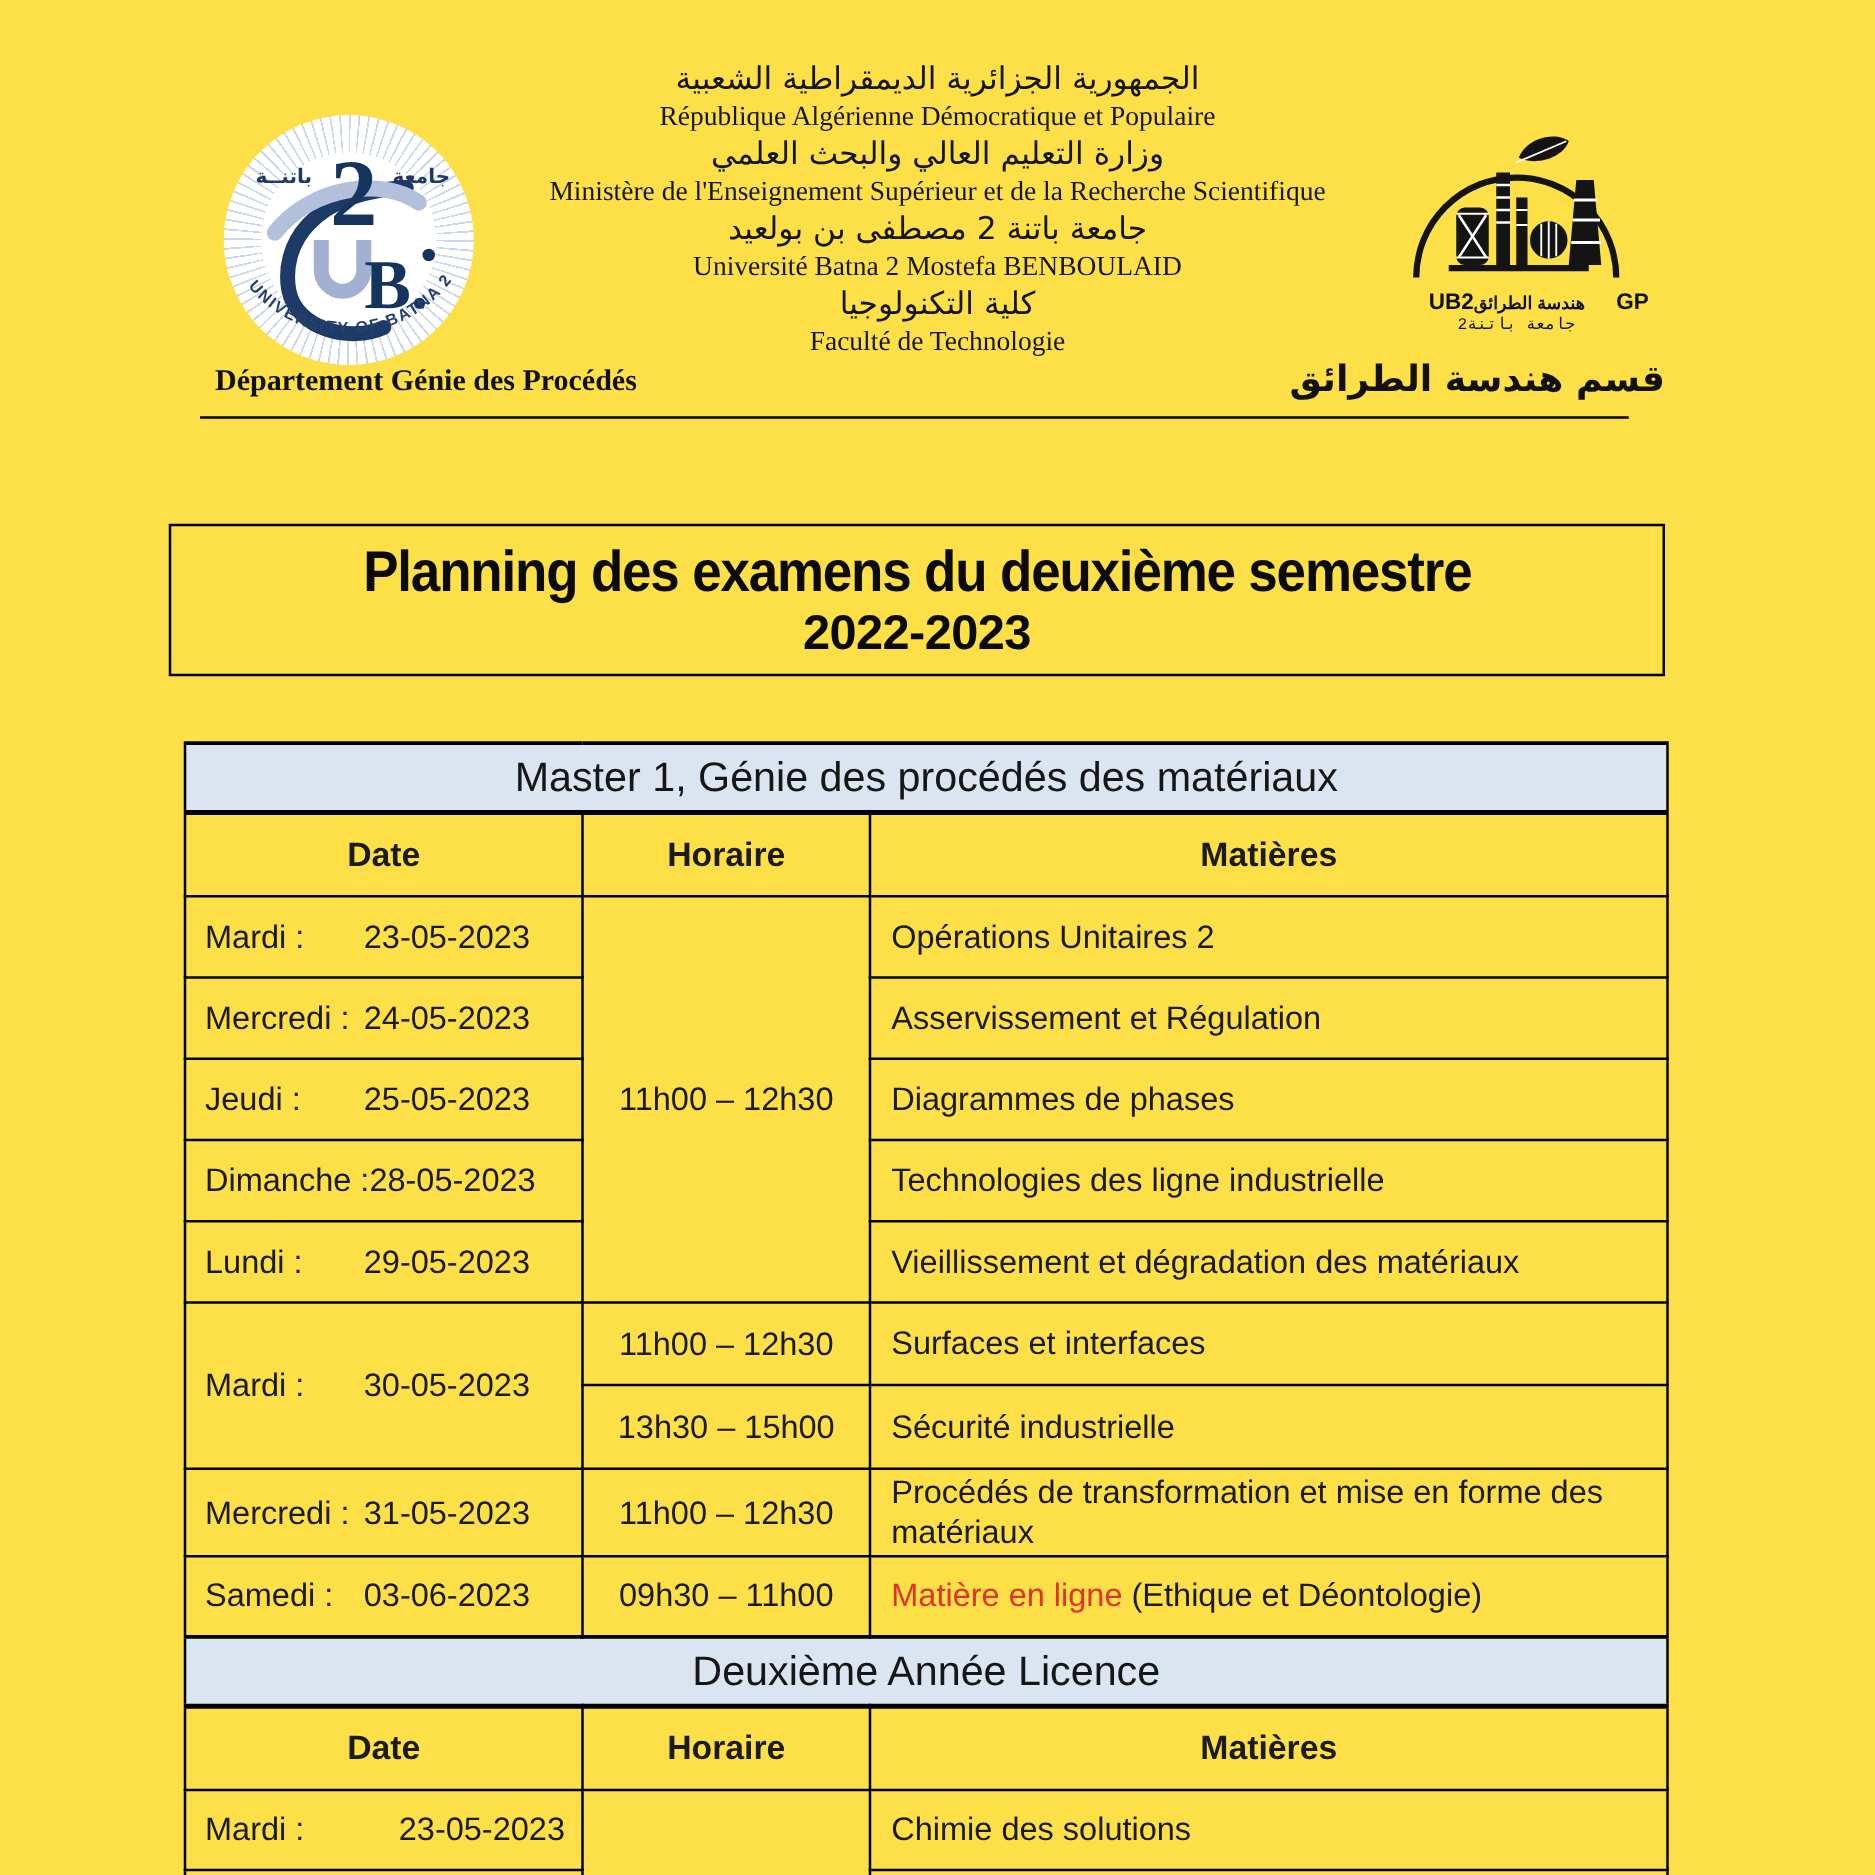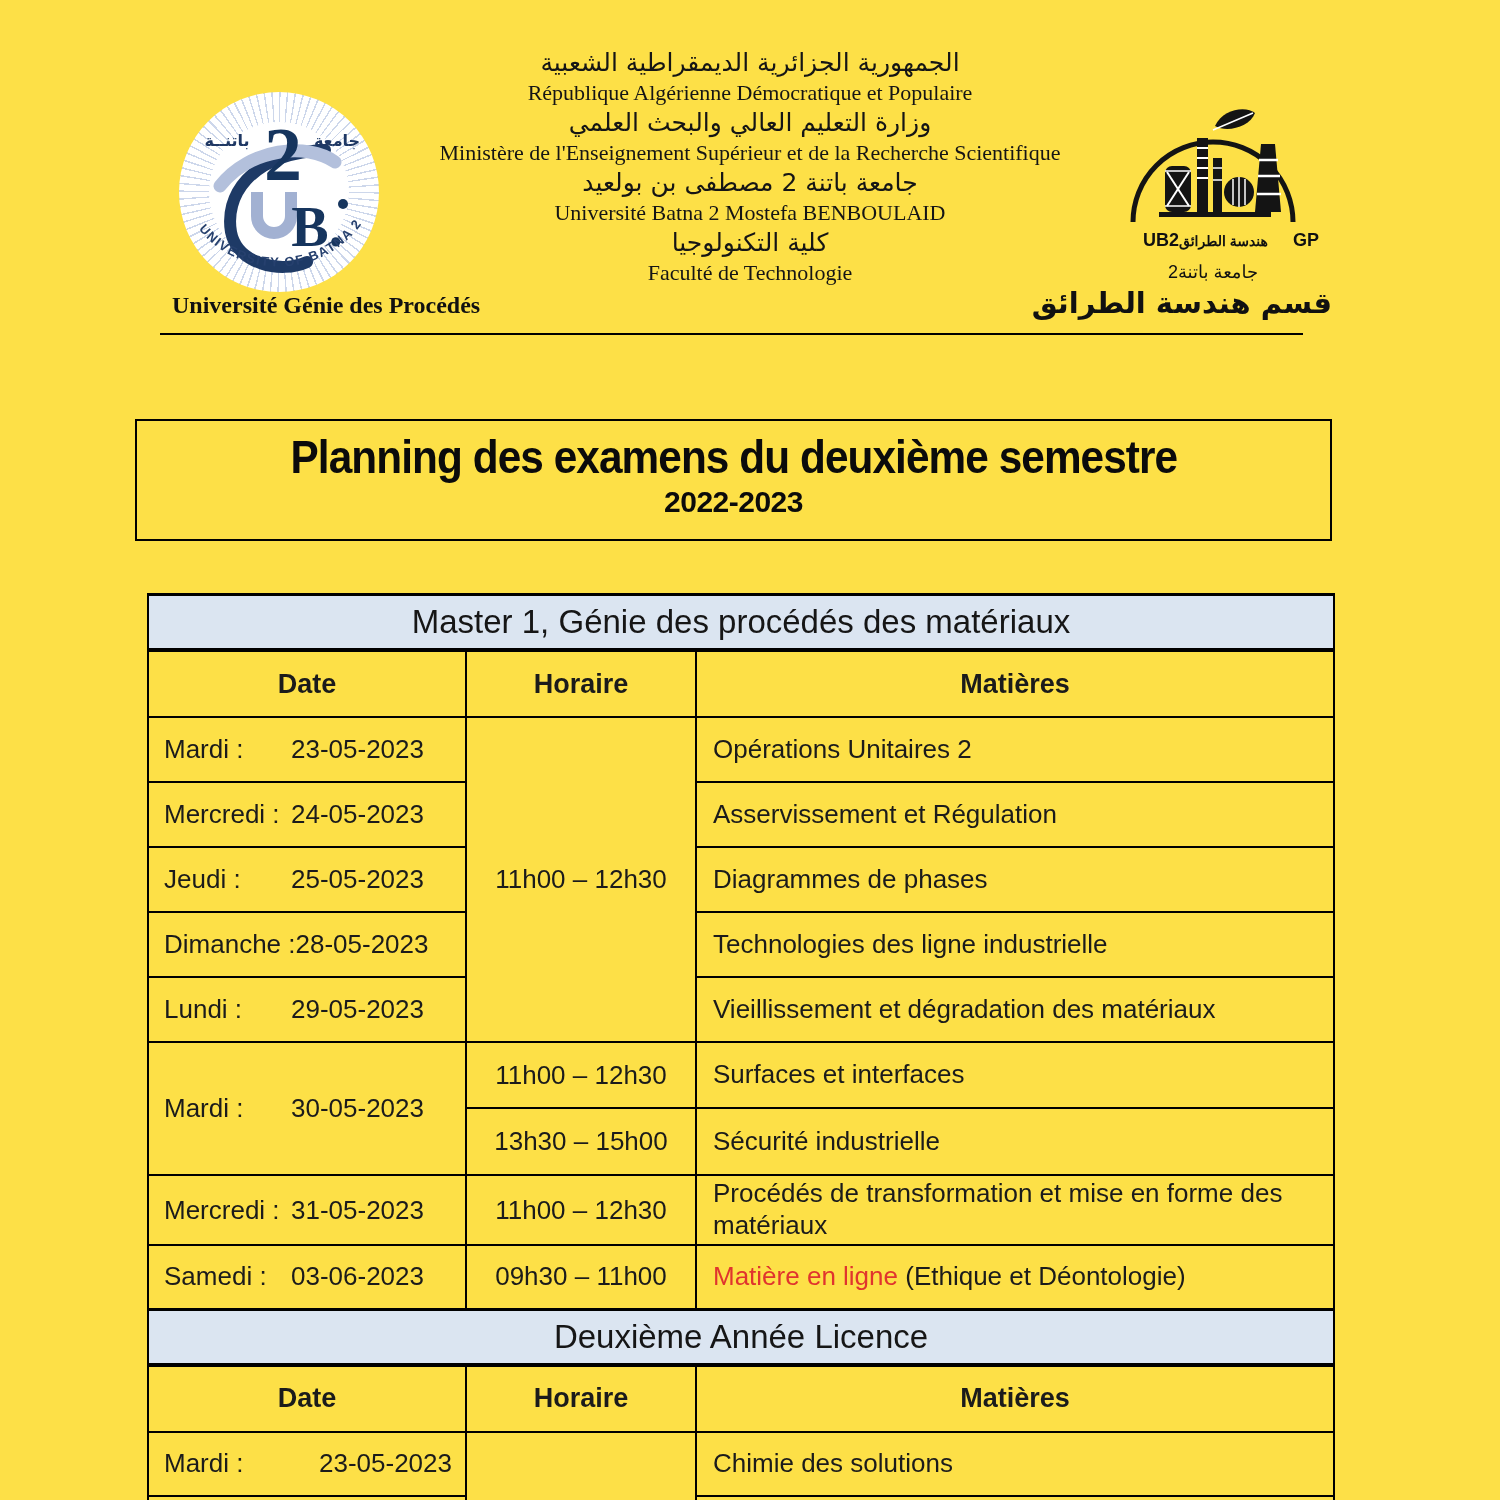--- a/index.html
+++ b/index.html
@@ -21,28 +21,28 @@
   
   .logo-left{position:absolute;left:165px;top:86px;width:232px;height:212px;}
   .rays{position:absolute;left:14px;top:6px;width:200px;height:200px;border-radius:50%;
         background:repeating-conic-gradient(#cdd7eb 0deg 0.9deg,#ffffff 0.9deg 4.5deg);}
   .rays-mask{position:absolute;left:44px;top:36px;width:140px;height:140px;border-radius:50%;background:#fff;}
   .logo-left svg{position:absolute;left:0;top:0;}
 
   .logo-right{position:absolute;left:1118px;top:100px;width:190px;text-align:center;}
   .lr-cap{font-size:14px;font-weight:bold;color:#111;margin-top:-2px;white-space:nowrap;}
   .lr-cap .big{font-size:18px;letter-spacing:0;padding-left:25px;}
-  .lr-sub{font-size:18px;color:#111;margin-top:10px;font-family:Liberation Sans, sans-serif;}
+  .lr-sub{font-size:13px;color:#111;margin-top:0;font-family:Liberation Mono, monospace;}
 
   
   .title-box{position:absolute;left:135px;top:419px;width:1193px;height:118px;border:2px solid #000;
              text-align:center;}
   .title-main{display:inline-block;margin-top:9px;font-size:46px;font-weight:bold;color:#0b0b0b;
               transform:scaleX(.92);transform-origin:center;letter-spacing:-1px;white-space:nowrap;}
-  .title-year{font-size:30px;font-weight:bold;color:#0b0b0b;margin-top:1px;letter-spacing:-0.5px;}
+  .title-year{font-size:39px;font-weight:bold;color:#0b0b0b;margin-top:1px;letter-spacing:-0.5px;}
 
   
   table.exam{position:absolute;left:147px;top:593px;width:1186px;border-collapse:collapse;
              table-layout:fixed;font-size:26px;color:#1b1b1b;}
   table.exam td{border:2px solid #000;vertical-align:middle;overflow:hidden;}
   td.sec{background:#dbe5f1;text-align:center;font-size:33px;color:#161616;
          border-top-width:3px !important;border-bottom-width:4px !important;height:50px;}
   tr.chdr td{font-weight:bold;text-align:center;font-size:27px;height:62px;}
   td.c-date{padding-left:15px;}
   td.c-date .day{display:inline-block;min-width:127px;}
@@ -114,21 +114,21 @@
       <line x1="136" y1="60" x2="155" y2="60" stroke="#fff" stroke-width="2.5"></line>
       <line x1="135" y1="76" x2="157" y2="76" stroke="#fff" stroke-width="2.5"></line>
       <line x1="134" y1="94" x2="158" y2="94" stroke="#fff" stroke-width="2.5"></line>
       <path d="M92,26 C100,8 124,6 132,13 C127,27 104,33 92,26 Z" fill="#141414"></path>
       <line x1="90" y1="30" x2="130" y2="13" stroke="#fff" stroke-width="1.5"></line>
     </svg>
     <div class="lr-cap"><span class="big">UB2</span><span>هندسة الطرائق</span><span class="big">GP</span></div>
     <div class="lr-sub" dir="rtl">جامعة باتنة2</div>
   </div>
 
-  <div class="dept-left">Université Génie des Procédés</div>
+  <div class="dept-left">Département Génie des Procédés</div>
   <div class="dept-right">قسم هندسة الطرائق</div>
   <div class="head-rule"></div>
 
   <div class="title-box">
     <div class="title-main">Planning des examens du deuxième semestre</div>
     <div class="title-year">2022-2023</div>
   </div>
 
   <table class="exam">
     <colgroup>

